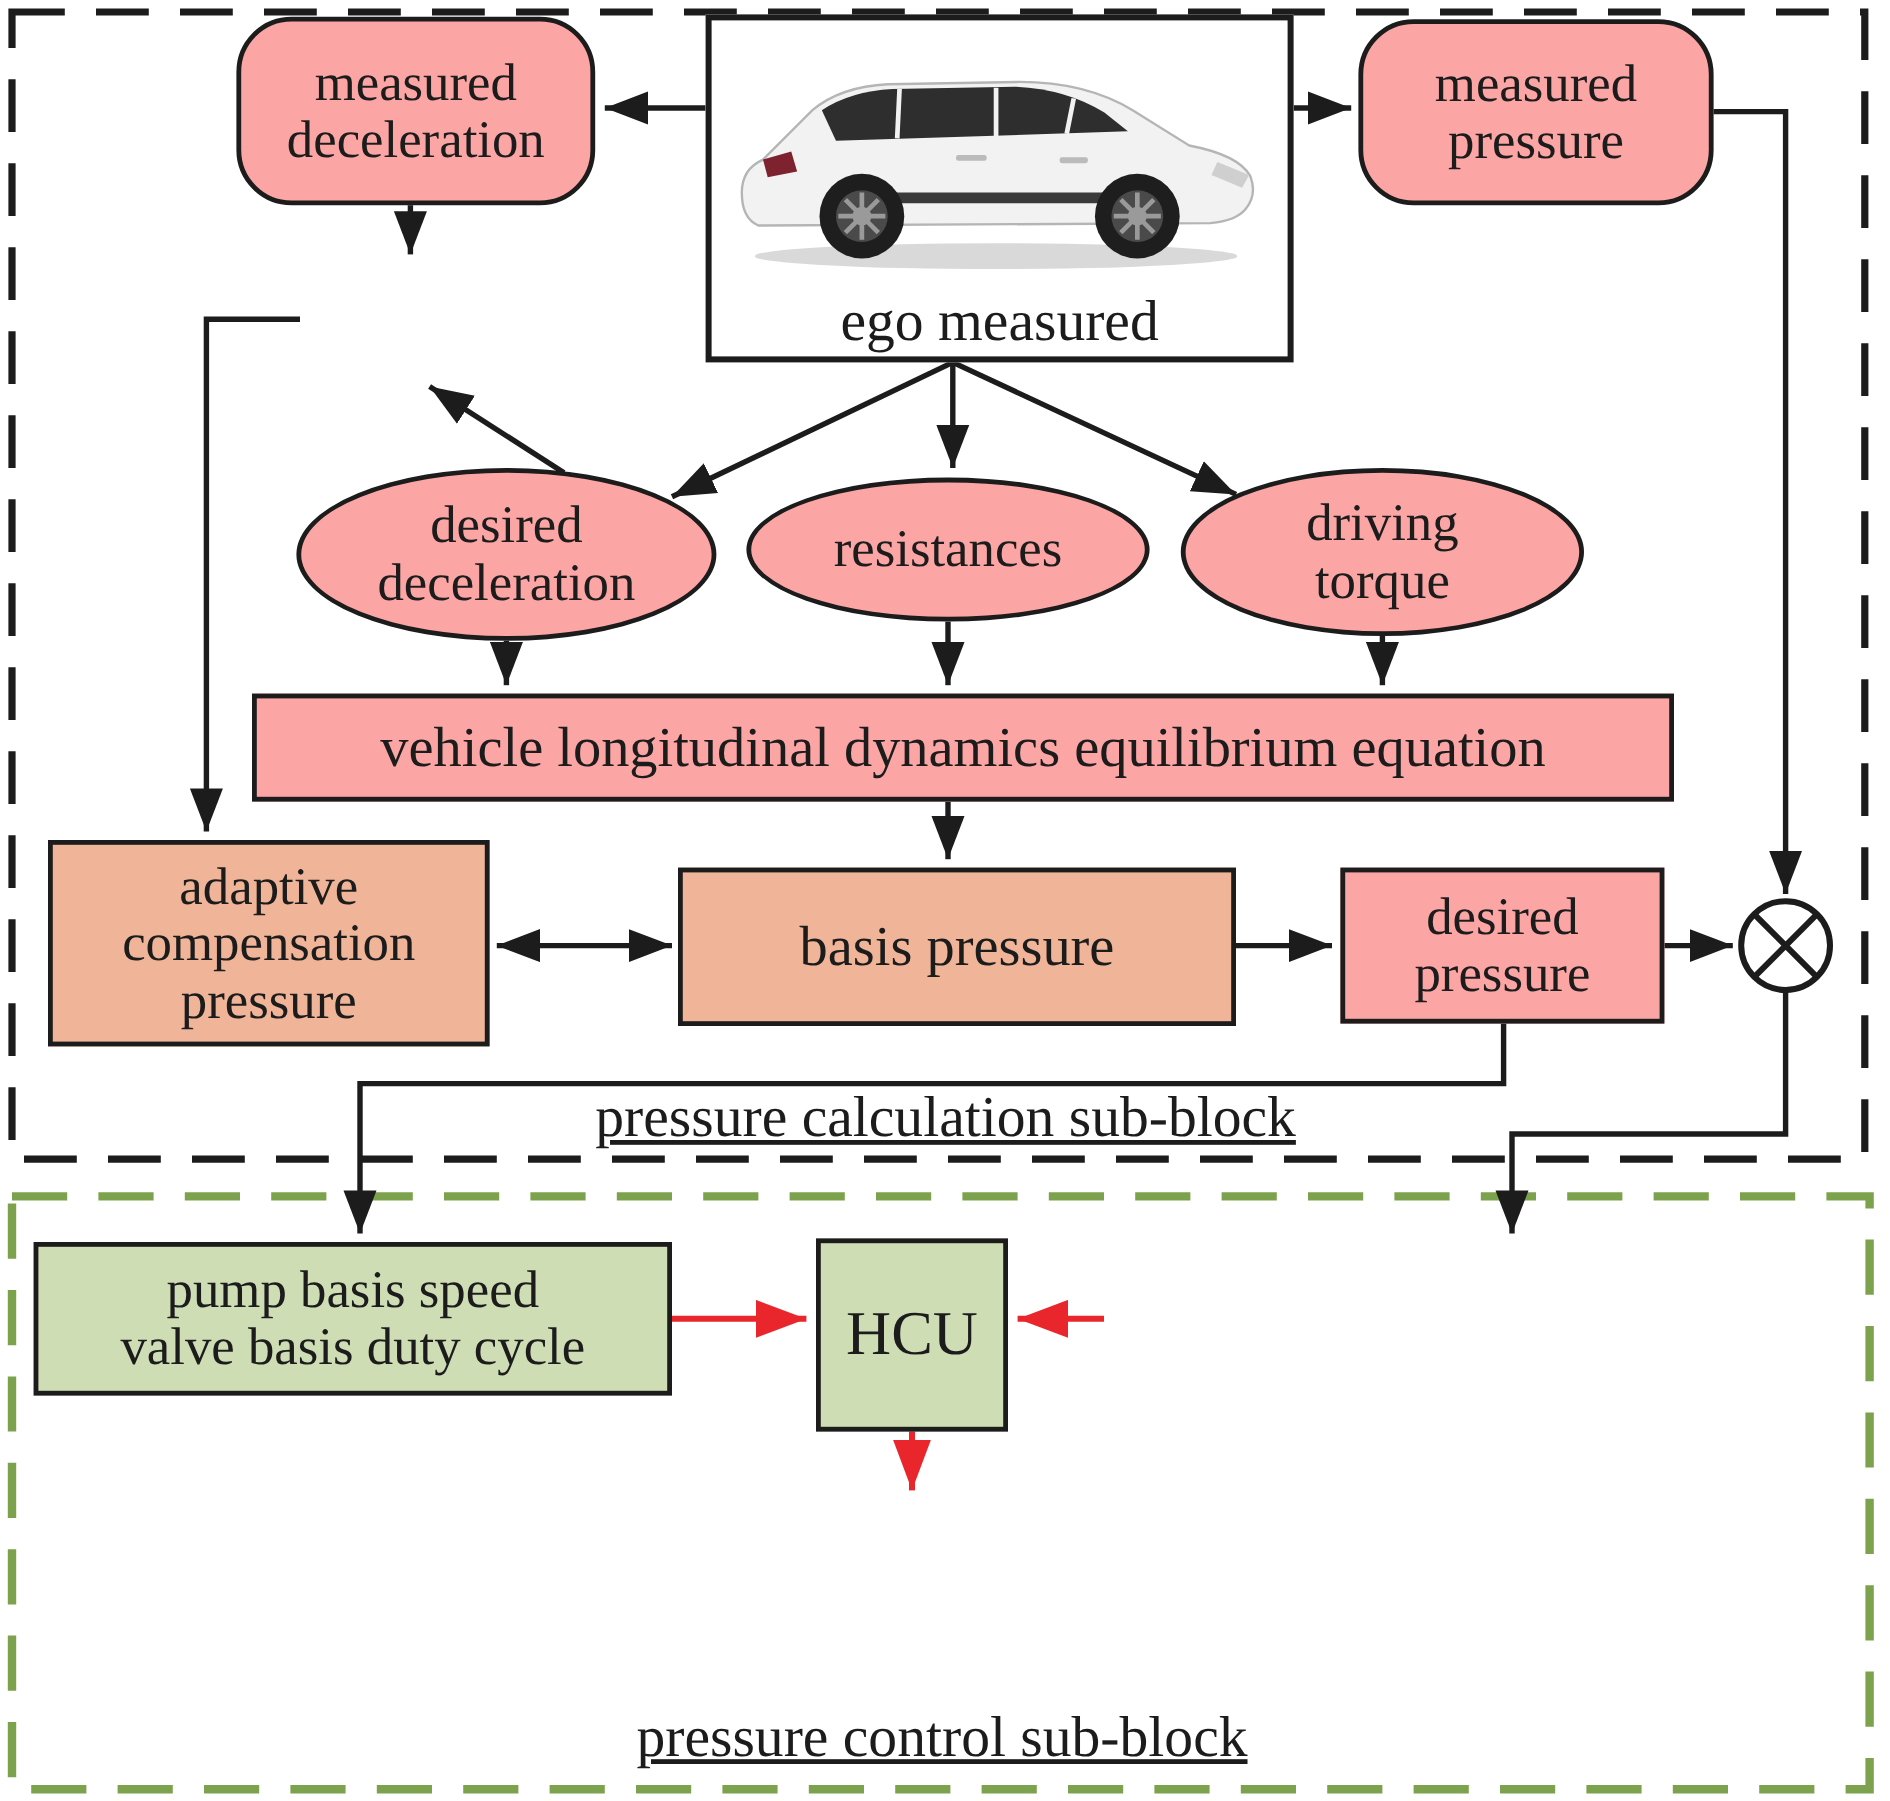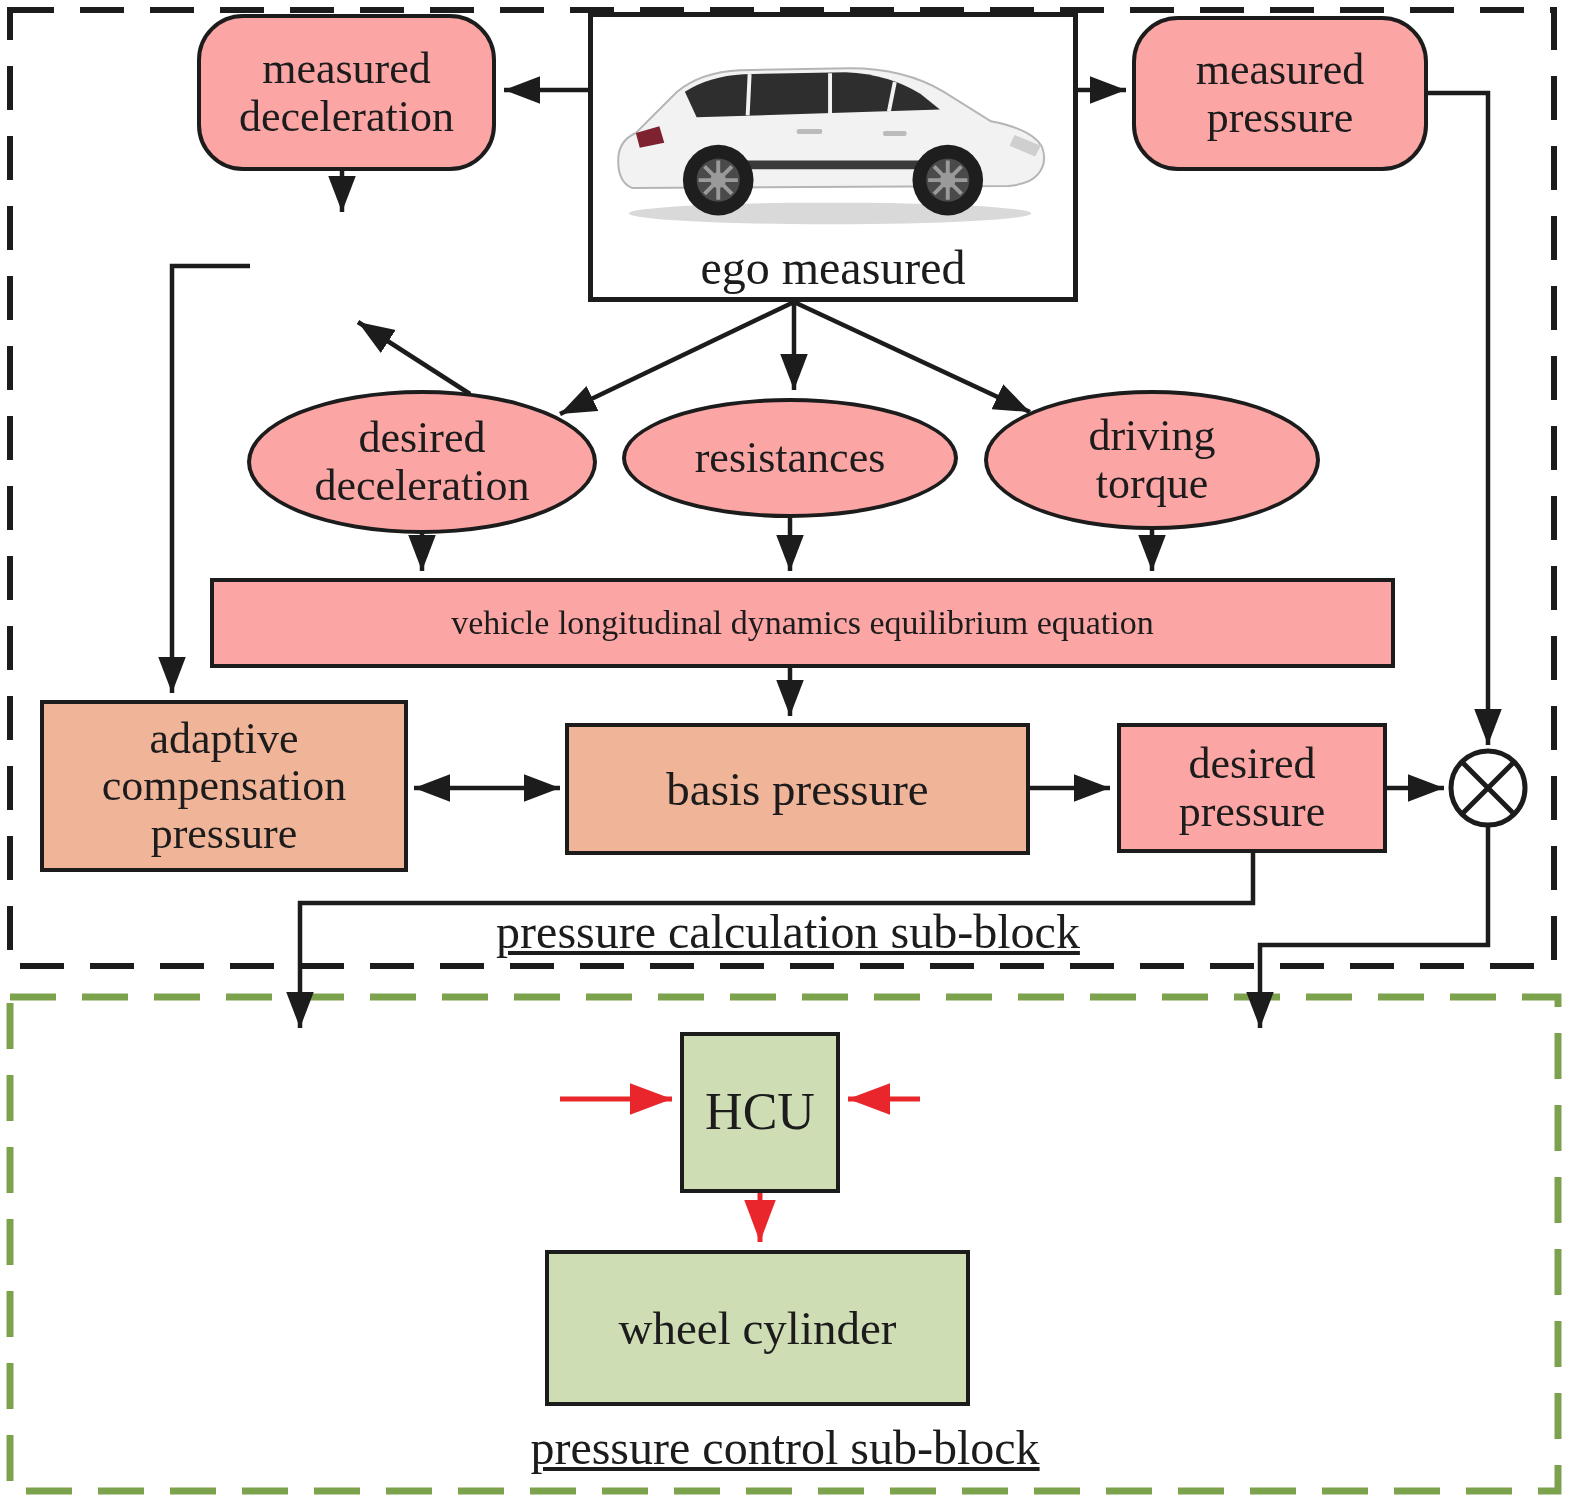--- a/index.html
+++ b/index.html
@@ -20,21 +20,21 @@
   .plain-label{
     position:absolute;z-index:2;background:transparent;border:none;
     display:flex;align-items:center;justify-content:center;text-align:center;
     font-size:48px;white-space:pre-line;text-decoration:underline;
   }
   #ego-box{position:absolute;z-index:2;box-sizing:border-box;left:588px;top:12px;width:490px;height:290px;border:5px solid #1c1c1c;background:#ffffff;}
   #ego-car{position:absolute;left:8px;top:14px;width:464px;height:206px;}
   #ego-caption{position:absolute;left:0;bottom:2px;width:100%;text-align:center;font-size:48px;}
   #smc{font-size:54px;}
   #hcu{font-size:52px;margin-top:20px;}
-  #equation-box{font-size:34px;}
+  #equation-box{font-size:47px;}
   #basis-pressure{font-size:47px;}
   #wheel-cylinder{font-size:47px;}
 </style>
 </head>
 <body>
 
 <div id="stage">
 
   <svg id="wires" viewBox="0 0 1575 1501">
     <defs>
@@ -126,18 +126,19 @@
 
   <div class="node salmon" style="left:40px;top:700px;width:368px;height:172px;font-family:Liberation Serif, serif;">adaptive
 compensation
 pressure</div>
   <div class="node salmon" id="basis-pressure" style="left:565px;top:723px;width:465px;height:132px;">basis pressure</div>
   <div class="node" style="left:1117px;top:723px;width:270px;height:130px;">desired
 pressure</div>
 
   <div class="plain-label" style="left:428px;top:902px;width:720px;height:58px;">pressure calculation sub-block</div>
 
+  <div class="node greenbox" style="left:28px;top:1035px;width:532px;height:128px;">pump basis speed
+valve basis duty cycle</div>
   <div class="node greenbox" id="hcu" style="left:680px;top:1012px;width:160px;height:161px;">HCU</div>
-  <div class="node greenbox" id="wheel-cylinder" style="left:545px;top:1250px;width:425px;height:156px;">wheel cylinder</div>
 
   <div class="plain-label" style="left:420px;top:1418px;width:730px;height:58px;">pressure control sub-block</div>
 
 </div>
 
 </body></html>

